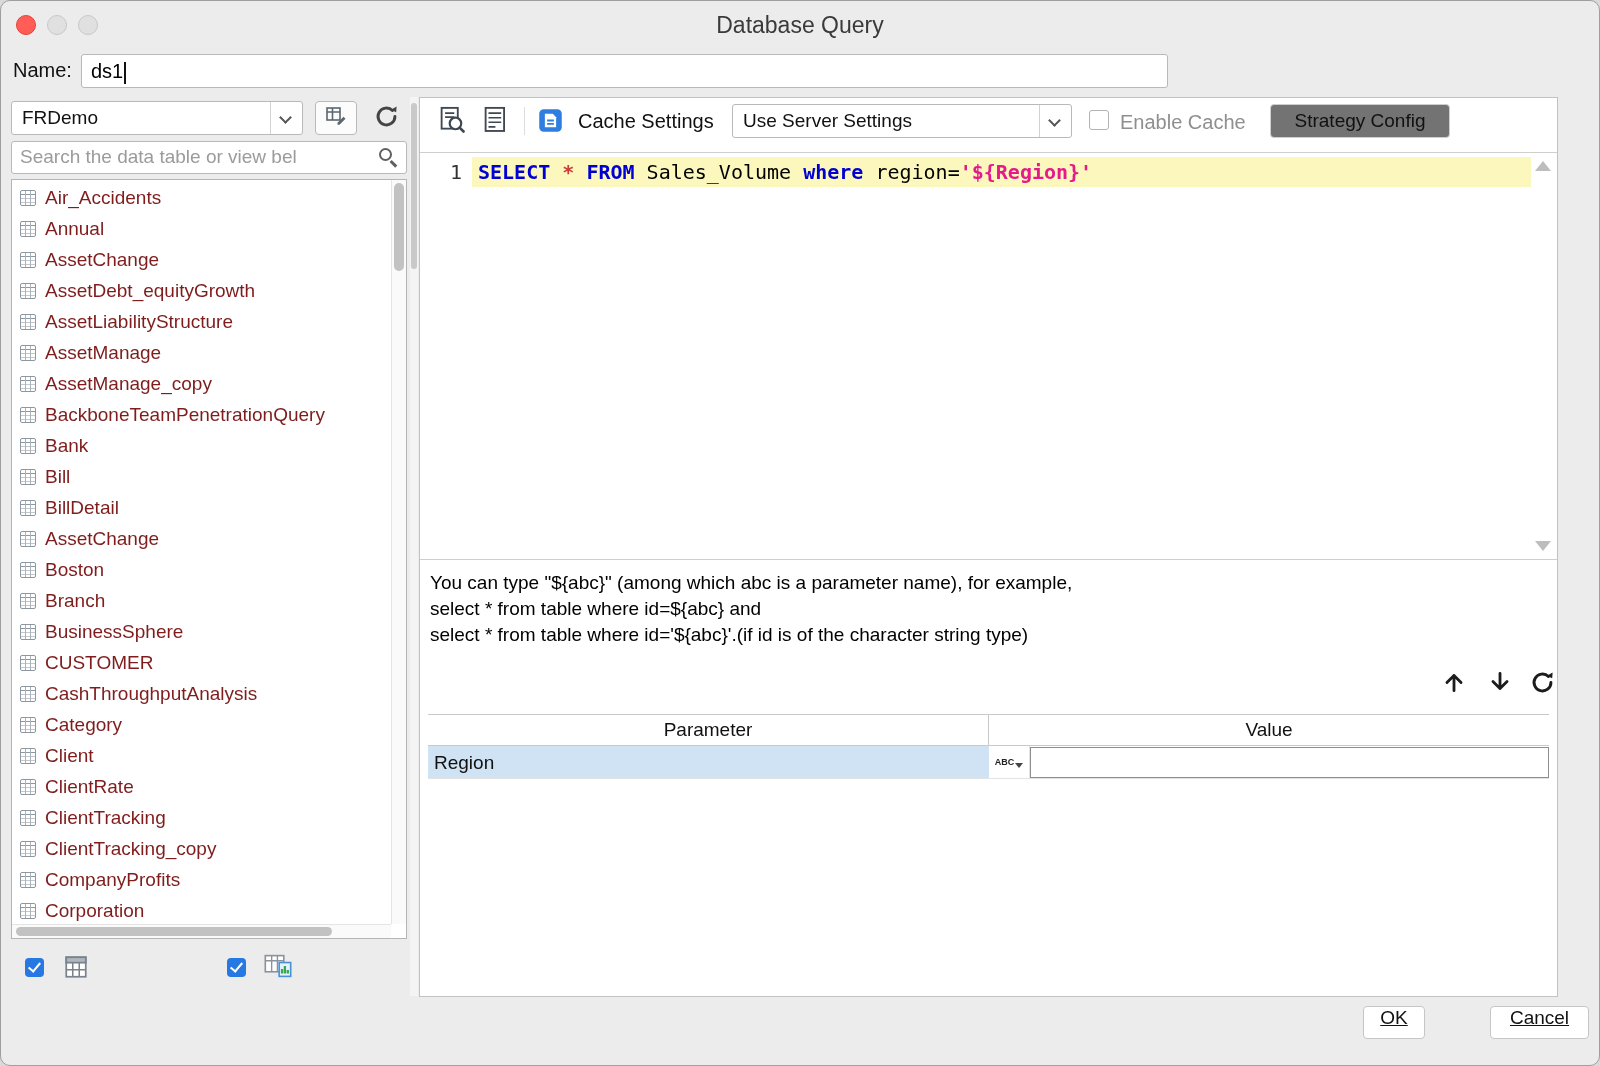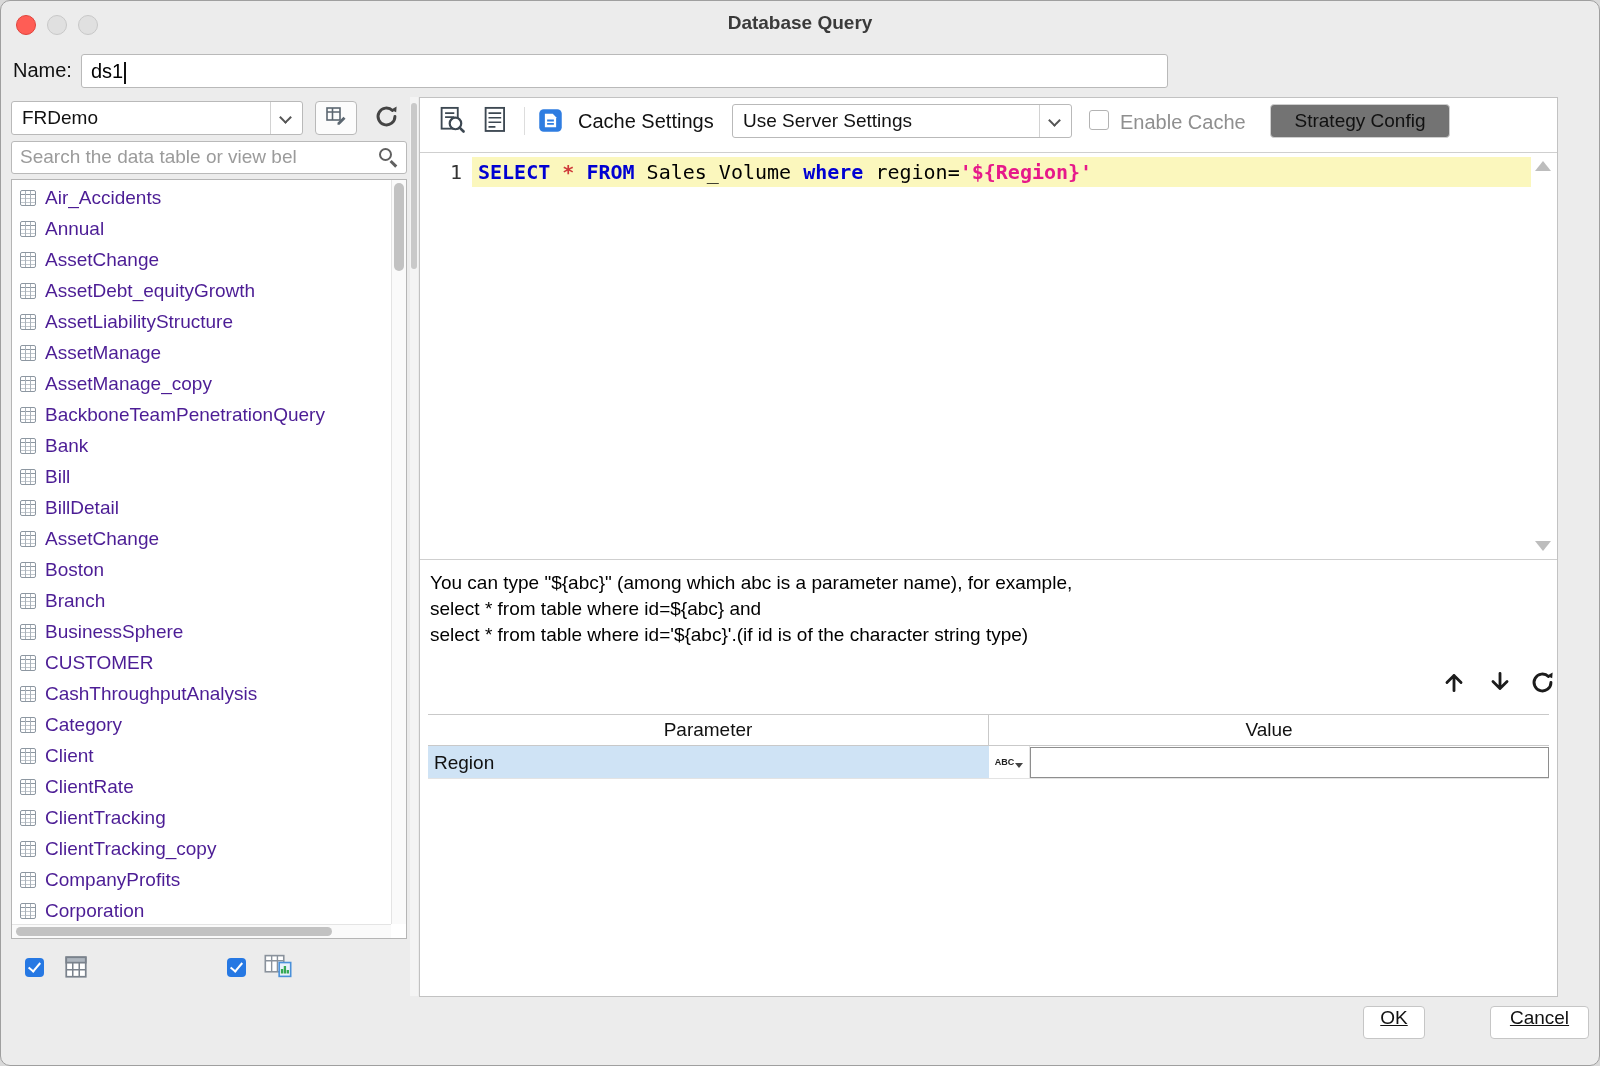--- a/index.html
+++ b/index.html
@@ -5,21 +5,21 @@
   * { box-sizing: border-box; margin: 0; padding: 0; }
   html,body { width:1600px; height:1066px; background:#d9d9d9; font-family:"Liberation Sans", sans-serif; }
   .window { position:relative; width:1600px; height:1066px; background:#ececec; border:1px solid #9f9f9f; border-radius:10px; overflow:hidden; }
 
   
   .titlebar { position:absolute; top:0; left:0; right:0; height:48px; }
   .tl { position:absolute; top:14px; width:20px; height:20px; border-radius:50%; }
   .tl-red { left:15px; background:#ff5d55; border:1px solid #e0443c; }
   .tl-yellow { left:46px; background:#e0e0e0; border:1px solid #c8c8c8; }
   .tl-green { left:77px; background:#e0e0e0; border:1px solid #c8c8c8; }
-  .title { position:absolute; top:11px; left:0; right:0; text-align:center; font-size:19px; font-weight:bold; color:#3a3a3a; }
+  .title { position:absolute; top:11px; left:0; right:0; text-align:center; font-size:23px; font-weight:normal; color:#3a3a3a; }
 
   
   .name-label { position:absolute; top:58px; left:12px; font-size:20px; color:#111; }
   .name-input { position:absolute; top:53px; left:80px; width:1087px; height:34px; background:#fff; border:1px solid #b9b9b9; border-radius:3px; font-size:20px; line-height:32px; padding:0 9px; }
   .caret { display:inline-block; width:2px; height:22px; background:#111; vertical-align:middle; margin-left:1px; }
 
   
   .select-box { position:absolute; background:#fff; border:1px solid #b9b9b9; border-radius:3px; font-size:19px; }
   .select-val { display:block; line-height:32px; padding-left:10px; color:#111; overflow:hidden; white-space:nowrap; }
   .select-chev { position:absolute; right:0; top:0; bottom:0; width:32px; border-left:1px solid #d2d2d2; }
@@ -32,21 +32,21 @@
   .panel-scroll-thumb { position:absolute; left:410px; top:102px; width:6px; height:166px; background:#c9c9c9; border-radius:3px; }
 
   .search-box { position:absolute; top:140px; left:10px; width:396px; height:33px; background:#fff; border:1px solid #b9b9b9; border-radius:3px; }
   .search-box input { width:350px; height:29px; border:none; outline:none; font-size:19px; padding-left:8px; color:#333; font-family:"Liberation Sans", sans-serif; background:transparent; }
   .search-box input::placeholder { color:#9b9b9b; opacity:1; }
   .mag { position:absolute; right:14px; top:6px; width:13px; height:13px; border:2.5px solid #606060; border-radius:50%; }
   .mag::after { content:""; position:absolute; left:11px; top:10px; width:2.5px; height:8px; background:#606060; transform:rotate(-45deg); }
 
   .table-list { position:absolute; top:178px; left:10px; width:396px; height:760px; background:#fff; border:1px solid #b5b5b5; overflow:hidden; }
   .list-inner { position:absolute; left:0; top:2px; right:15px; }
-  .list-item { display:flex; align-items:center; height:31px; padding-left:8px; gap:9px; font-size:19px; color:#4c1d95; white-space:nowrap; }
+  .list-item { display:flex; align-items:center; height:31px; padding-left:8px; gap:9px; font-size:19px; color:#7f1d1d; white-space:nowrap; }
   .tbl-icon { position:relative; flex:0 0 auto; width:16px; height:16px; border:1px solid #8d97a1; border-radius:2px; background:#fff; }
   .tbl-icon::before { content:""; position:absolute; left:0; right:0; top:3px; height:1px; background:#8d97a1; box-shadow:0 4px 0 #c3c9cf, 0 8px 0 #c3c9cf; }
   .tbl-icon::after { content:""; position:absolute; top:0; bottom:0; left:4px; width:1px; background:#aab2ba; box-shadow:5px 0 0 #aab2ba; }
   .vscroll { position:absolute; right:0; top:0; width:15px; bottom:14px; background:#fafafa; border-left:1px solid #e4e4e4; }
   .vscroll-thumb { position:absolute; left:2px; top:3px; width:10px; height:88px; background:#c2c2c2; border-radius:5px; }
   .hscroll { position:absolute; left:0; bottom:0; right:15px; height:14px; background:#fafafa; border-top:1px solid #e4e4e4; }
   .hscroll-thumb { position:absolute; left:4px; top:2px; width:316px; height:9px; background:#c2c2c2; border-radius:5px; }
 
   .cb { position:absolute; width:19px; height:19px; background:#2678e3; border-radius:4px; }
   .cb::after { content:""; position:absolute; left:6px; top:2px; width:5px; height:10px; border-right:2.5px solid #fff; border-bottom:2.5px solid #fff; transform:rotate(40deg); }

